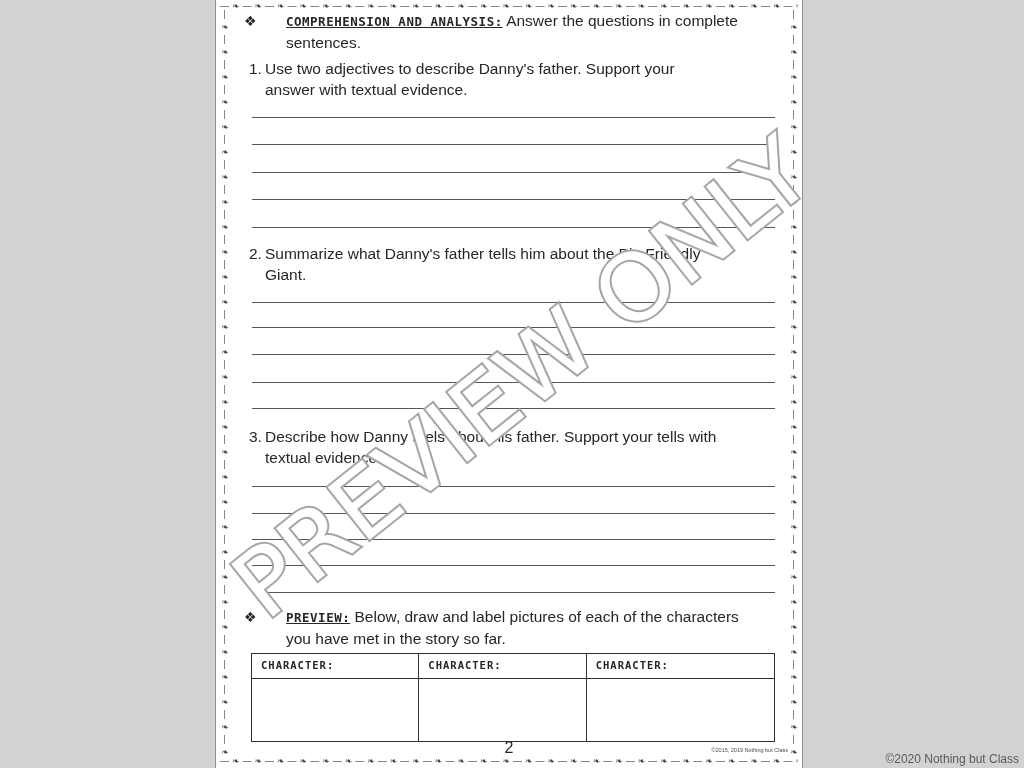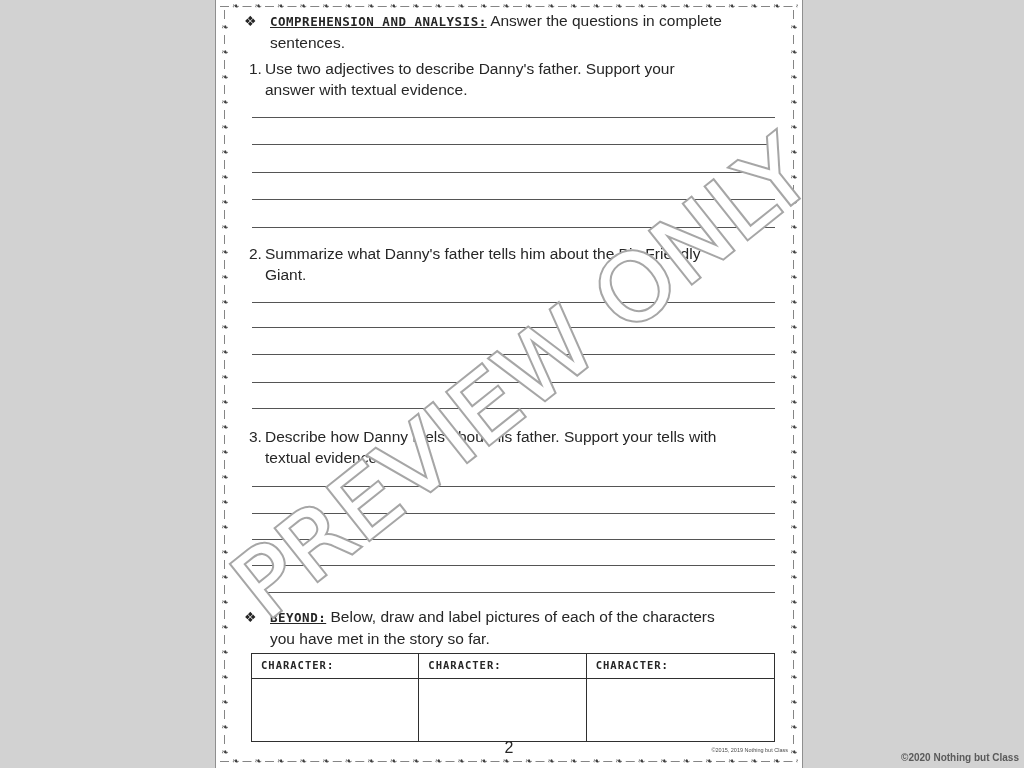--- a/index.html
+++ b/index.html
@@ -21,21 +21,21 @@
   }
   .decor.top{left:4px;right:4px;top:0;height:13px;}
   .decor.bottom{left:4px;right:4px;bottom:0;height:13px;}
   .decor.left{top:10px;bottom:10px;left:2px;width:13px;writing-mode:vertical-rl;}
   .decor.right{top:10px;bottom:10px;right:2px;width:13px;writing-mode:vertical-rl;}
 
   .content{position:absolute;inset:0;color:var(--ink,#262626);}
 
   .section{position:absolute;left:30px;width:496px;font-size:15.5px;line-height:21px;}
   .section .bullet{position:absolute;left:-2px;top:1px;font-size:14px;}
-  .section .stext{display:block;margin-left:24px;}
+  .section .stext{display:block;margin-left:40px;}
   .heading{
     font-family:"DejaVu Sans Mono",monospace;font-weight:bold;
     font-size:12.5px;letter-spacing:0.5px;text-decoration:underline;
   }
   #section-comprehension{top:10px;}
   #section-beyond{top:606px;}
 
   .question{position:absolute;left:33px;width:492px;font-size:15.5px;line-height:21px;}
   .qnum{position:absolute;left:0;top:0;}
   .qtext{display:block;margin-left:16px;width:462px;}
@@ -59,21 +59,21 @@
   .char-table td{height:52px;}
 
   .page-number{
     position:absolute;left:0;right:0;top:739px;text-align:center;
     font-size:16px;line-height:18px;z-index:7;
   }
   .inner-copyright{
     position:absolute;right:14px;top:747px;font-size:5.5px;color:#4a4a4a;z-index:7;
   }
   .outer-copyright{
-    position:absolute;right:5px;top:752px;font-size:10px;color:#5a5a5a;font-weight:bold;
+    position:absolute;right:5px;top:752px;font-size:12px;color:#5a5a5a;
   }
   .wm-svg{
     position:absolute;left:0;top:0;z-index:6;overflow:visible;pointer-events:none;
   }
   .wm-svg text{
     fill:#ffffff;stroke:var(--wmstroke,#a6a6a6);stroke-width:4px;paint-order:stroke;
     font-family:"DejaVu Sans",sans-serif;font-weight:normal;
   }
 </style>
 </head>
@@ -118,21 +118,21 @@
         </div>
         <div class="wline" style="top: 486px;"></div>
         <div class="wline" style="top: 513px;"></div>
         <div class="wline" style="top: 539px;"></div>
         <div class="wline" style="top: 565px;"></div>
         <div class="wline" style="top: 592px;"></div>
       </div>
 
     <div class="section" id="section-beyond">
       <span class="bullet">❖</span>
-      <span class="stext"><span class="heading">BEYOND:</span><span> Below, draw and label pictures of each of the characters you have met in the story so far.</span></span>
+      <span class="stext"><span class="heading">PREVIEW:</span><span> Below, draw and label pictures of each of the characters you have met in the story so far.</span></span>
     </div>
 
     <table class="char-table">
       <colgroup>
           <col style="width:32%">
           <col style="width:32%">
           <col style="width:36%">
         </colgroup>
       <thead>
           <tr id="char-head-row">

